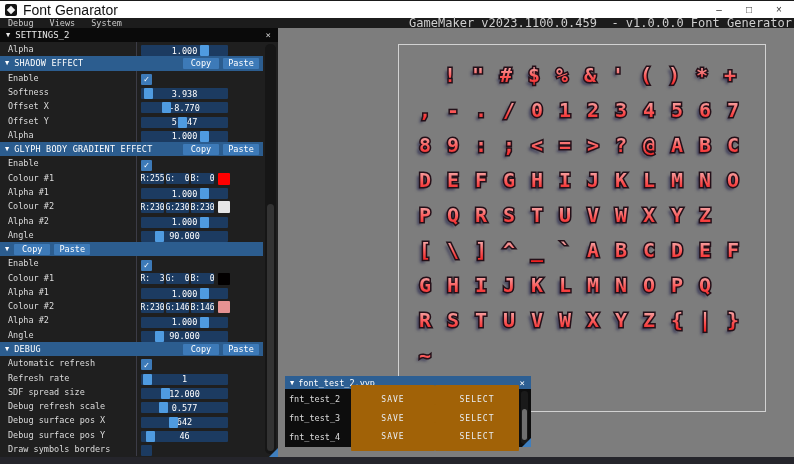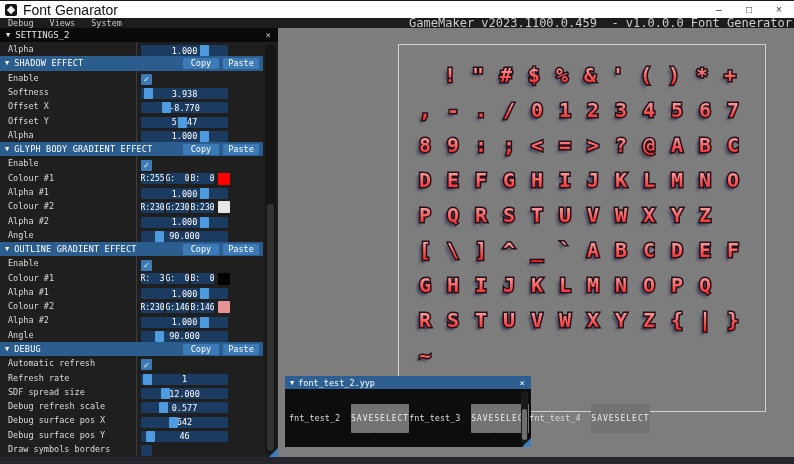--- a/index.html
+++ b/index.html
@@ -93,24 +93,24 @@
       background: linear-gradient(180deg, #f2c2c2 0%, #fb5a5a 55%, #ee1c1c 100%);
       -webkit-background-clip: text; background-clip: text; color: transparent;
     }
   }
 
   
   .proj-panel { position:absolute; left:285px; top:376px; width:246px; height:71px; }
   .proj-header { height:13px; background:#2d5f93; color:#fff; display:flex; align-items:center; font-size:8.5px; }
   .proj-header .tri { font-size:7px; margin:0 4px 0 5px; }
   .proj-header .phx { margin-left:auto; margin-right:6px; font-size:9px; }
-  .proj-body { position:absolute; top:13px; left:0; right:0; bottom:0; background:#0d0d0d; padding:1px 12px 1px 4px; display:flex; flex-direction:row; }
+  .proj-body { position:absolute; top:13px; left:0; right:0; bottom:0; background:#0d0d0d; padding:1px 12px 1px 4px; display:flex; flex-direction:column; }
   .proj-row { flex:1; display:flex; align-items:center; min-height:0; }
   .proj-row .pname { width:62px; color:#ddd; font-size:8.5px; flex:none; }
-  .pbtn { flex:1; height:29px; margin:1px 0; background:#737373; color:#e8eef5; font-size:8px;
+  .pbtn { flex:1; height:29px; margin:1px 0; background:#a16207; color:#e8eef5; font-size:8px;
           display:flex; align-items:center; justify-content:center; letter-spacing:1px; border-radius:1px; }
   .proj-scroll { position:absolute; right:3px; top:15px; bottom:3px; width:7px; background:#1a1a1a; border-radius:3px; }
   .proj-scroll .thumb { position:absolute; left:1px; right:1px; top:34%; height:58%; background:#6f6f6f; border-radius:3px; }
 </style>
 </head>
 <body>
 
 <div class="titlebar">
   <div class="app-icon"></div>
   <div class="title-text">Font Genarator</div>
@@ -365,21 +365,20 @@
         <div class="rlabel">Angle</div>
         <div class="rctrl">
           <div class="slider">
             <span class="val">90.000</span>
             <div class="handle" style="left: 14px;"></div>
           </div>
         </div>
       </div>
       <div class="prow header">
         <span class="tri">▼</span>
-        <span class="hlabel">OUTLINE GRADIENT EFFECT</span>
         <div class="hbtn">Copy</div>
         <div class="hbtn">Paste</div>
       </div>
       <div class="prow">
         <div class="rlabel">Enable</div>
         <div class="rctrl">
           <div class="checkbox checked"></div>
         </div>
       </div>
       <div class="prow">

